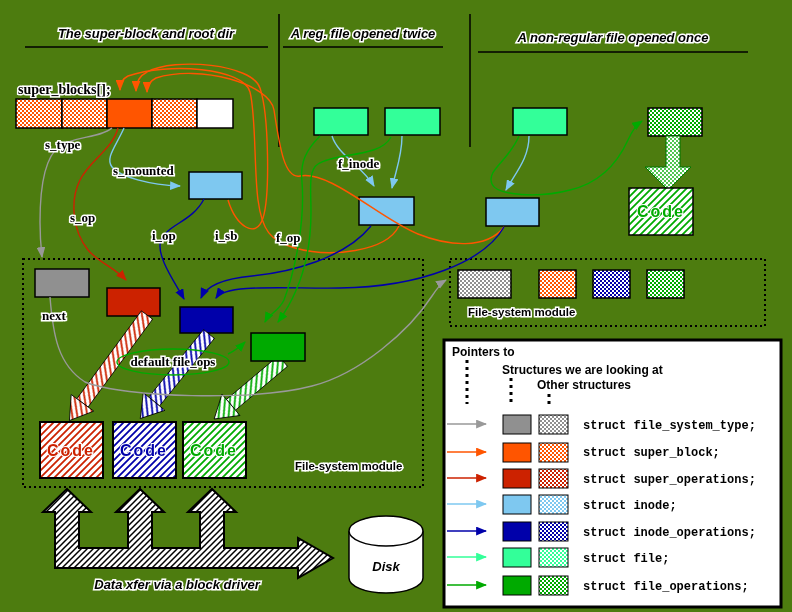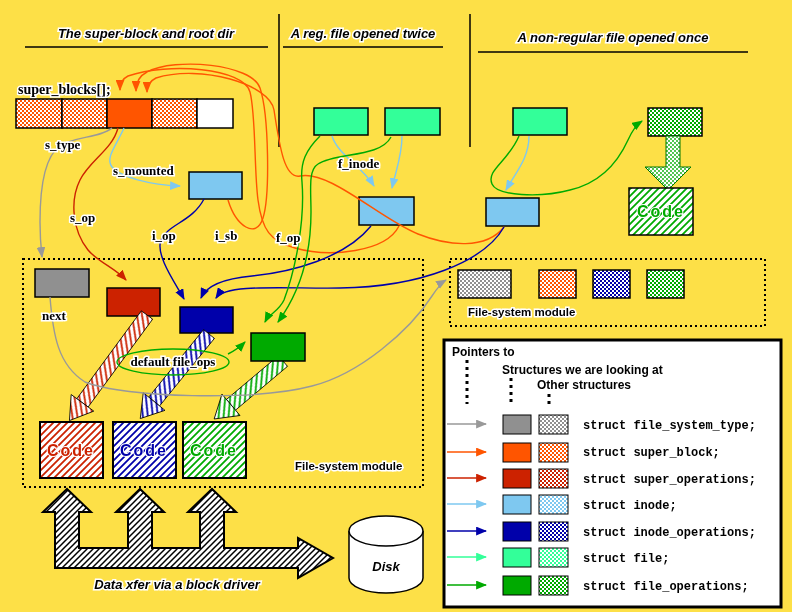--- a/index.html
+++ b/index.html
@@ -1,16 +1,16 @@
 <!DOCTYPE html>
 <html><head>
 <meta charset="utf-8">
 <style>
   html,body{margin:0;padding:0;background:#fff;}
-  .canvas{position:relative;width:792px;height:612px;background:#fde047;overflow:hidden;
+  .canvas{position:relative;width:792px;height:612px;background:#4d7c0f;overflow:hidden;
           font-family:"Liberation Sans",sans-serif;}
   svg{position:absolute;left:0;top:0;}
   text{paint-order:stroke;stroke:#fff;stroke-width:3px;}
   .hdr {font:italic bold 13px "Liberation Sans",sans-serif;fill:#000;}
   .fld {font:bold 13px "Liberation Serif",serif;fill:#000;}
   .big {font:bold 14px "Liberation Serif",serif;fill:#000;}
   .mono{font:bold 12px "Liberation Mono",monospace;fill:#000;stroke-width:0;}
   .sans{font:bold 12px "Liberation Sans",sans-serif;fill:#000;stroke-width:0;}
   .sanssm{font:bold 11.5px "Liberation Sans",sans-serif;fill:#000;}
   .code{font:bold 16px "Liberation Sans",sans-serif;letter-spacing:2px;stroke-width:2px;}

